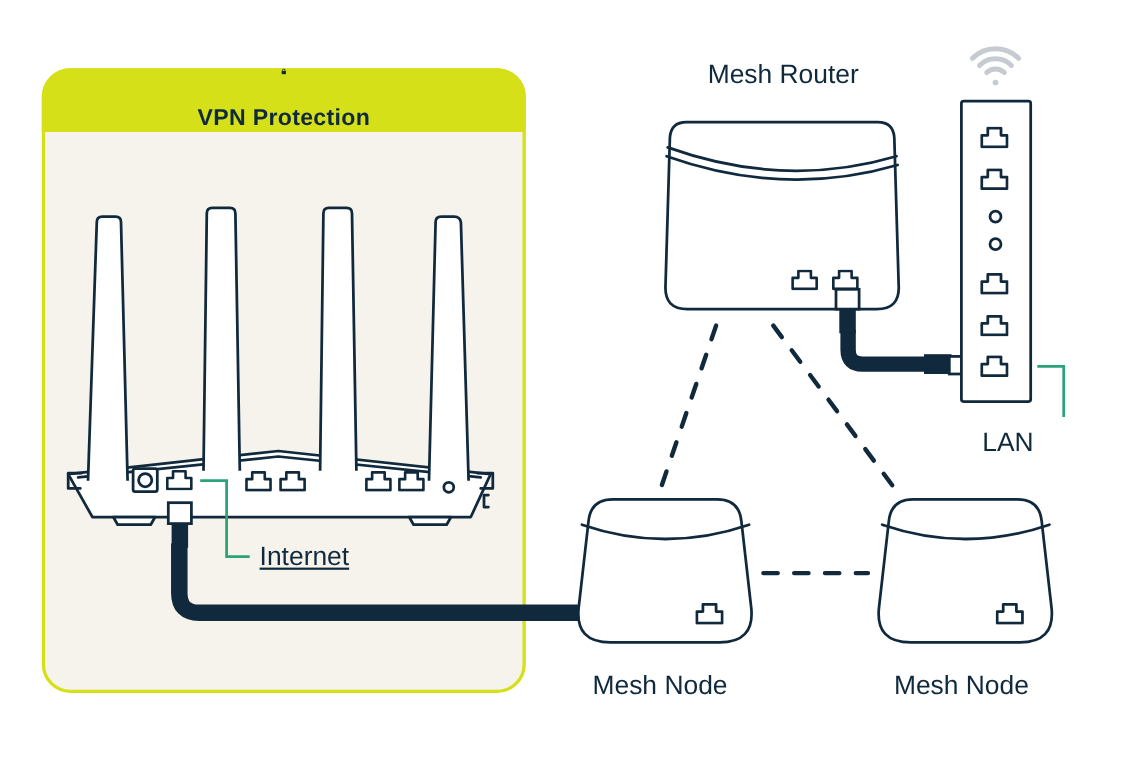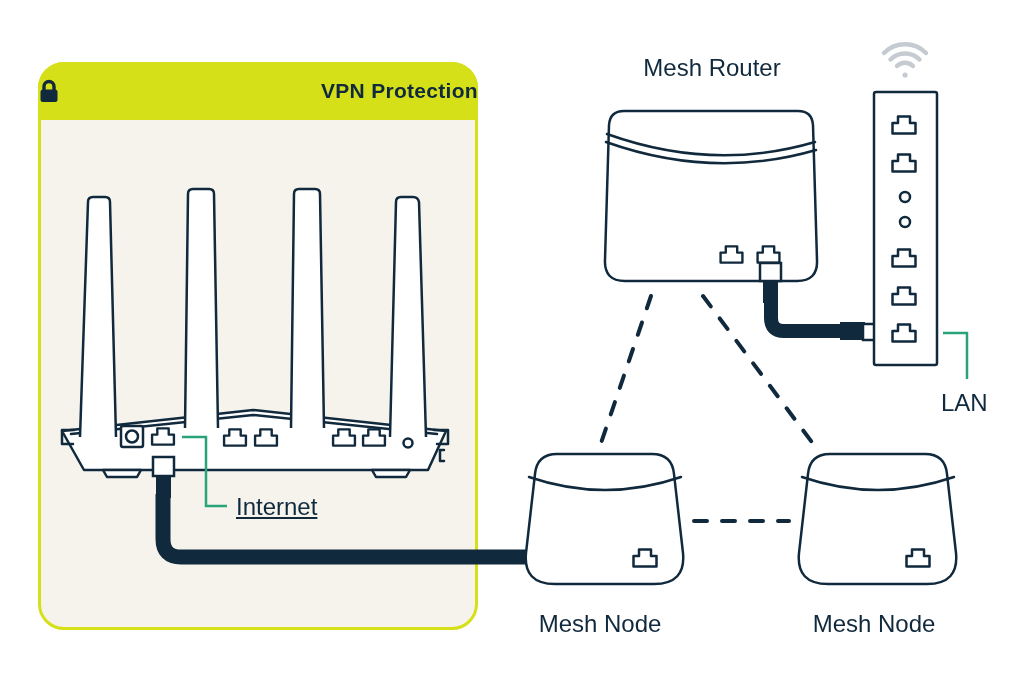--- a/index.html
+++ b/index.html
@@ -7,21 +7,21 @@
     --green:#2aa378; --gray:#c5cbd1; --white:#ffffff;
   }
   html,body{margin:0;padding:0;background:#fff;}
   .stage{position:relative;width:1024px;height:695px;background:var(--white);
          font-family:"Liberation Sans",sans-serif;overflow:hidden;}
   .vpn-box{position:absolute;left:38px;top:62px;width:440px;height:568px;
            box-sizing:border-box;background:var(--cream);
            border:3px solid var(--lime);border-radius:26px;}
   .vpn-header{position:absolute;top:-3px;left:-3px;right:-3px;height:58px;
               background:var(--lime);border-radius:26px 26px 0 0;
-              display:flex;align-items:center;justify-content:space-between;gap:28px;}
+              display:flex;align-items:center;justify-content:space-between;gap:28px;flex-direction:column;}
   .vpn-title{font-size:21px;font-weight:bold;color:var(--navy);letter-spacing:.3px;}
   .art{position:absolute;left:0;top:0;}
   .lbl{position:absolute;color:var(--navy);font-size:24px;white-space:nowrap;line-height:1;}
   .center{transform:translateX(-50%);}
   
   .ol{fill:var(--white);stroke:var(--navy);stroke-width:2.5;stroke-linejoin:round;}
   .ln{fill:none;stroke:var(--navy);stroke-width:2.5;stroke-linejoin:round;stroke-linecap:round;}
   .nf{fill:var(--navy);stroke:none;}
   .wt{fill:var(--white);stroke:var(--navy);stroke-width:2.5;}
   .cable{fill:none;stroke:var(--navy);}
@@ -139,16 +139,16 @@
       <path class="dash" d="M703,296 L814,445"></path>
       <path class="dash" d="M694,521 L789,521"></path>
     </g>
 
     <use href="#meshnode" x="0"></use>
     <use href="#meshnode" x="273"></use>
   </svg>
 
   <div class="lbl center" style="left:712px;top:56px;">Mesh Router</div>
   <div class="lbl" style="left:236px;top:495px;text-decoration:underline;">Internet</div>
-  <div class="lbl" style="left:941px;top:391px;">LAN</div>
+  <div class="lbl" style="left:893px;top:391px;">LAN</div>
   <div class="lbl center" style="left:600px;top:612px;">Mesh Node</div>
   <div class="lbl center" style="left:874px;top:612px;">Mesh Node</div>
 </div>
 
 </body></html>

